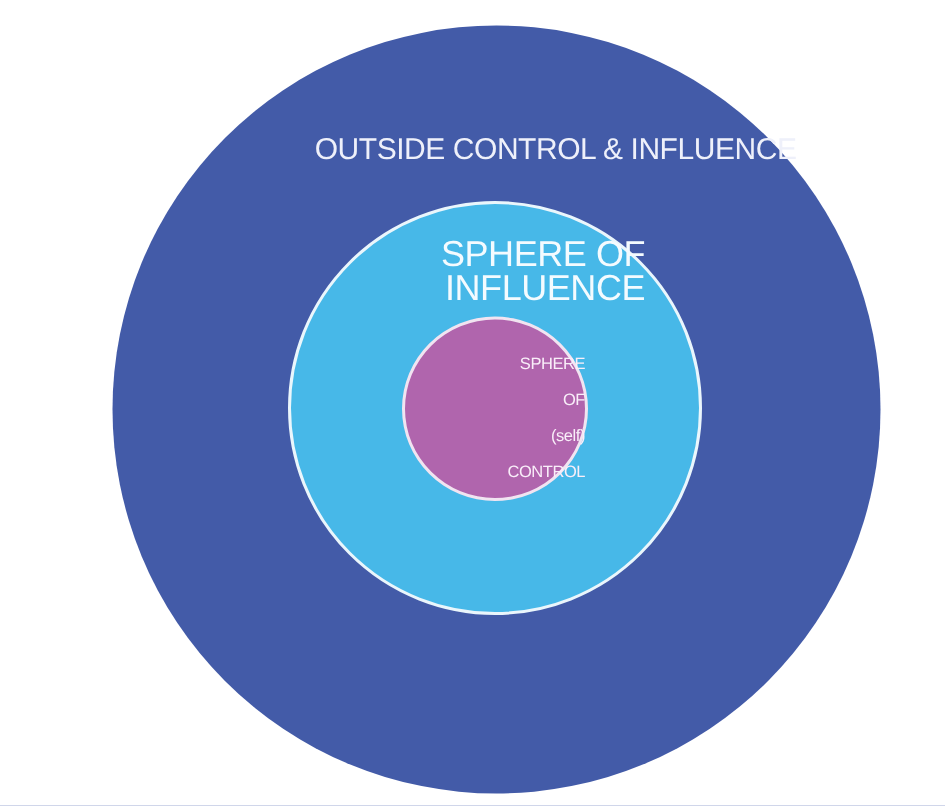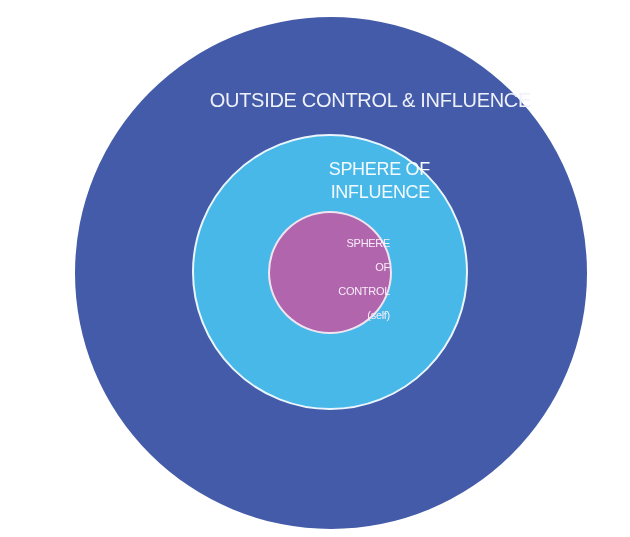--- a/index.html
+++ b/index.html
@@ -52,21 +52,21 @@
       top: 88px;
       width: 400px;
       font-size: 20px;
       line-height: 24px;
       color: #eef0fa;
     }
     #middle-label {
       left: 230px;
       top: 158px;
       width: 200px;
-      font-size: 18px;
+      font-size: 24px;
       line-height: 23px;
       color: #f4fbff;
     }
     #inner-label {
       left: 270px;
       top: 231px;
       width: 120px;
       font-size: 11px;
       line-height: 24px;
       color: #f9eef9;
@@ -85,15 +85,15 @@
 </div>
 
 <div class="label" id="middle-label">
   <span class="line">SPHERE OF</span>
   <span class="line">INFLUENCE</span>
 </div>
 
 <div class="label" id="inner-label">
   <span class="line">SPHERE</span>
   <span class="line">OF</span>
+  <span class="line">(self)</span>
   <span class="line">CONTROL</span>
-  <span class="line">(self)</span>
 </div>
 
 </body></html>

